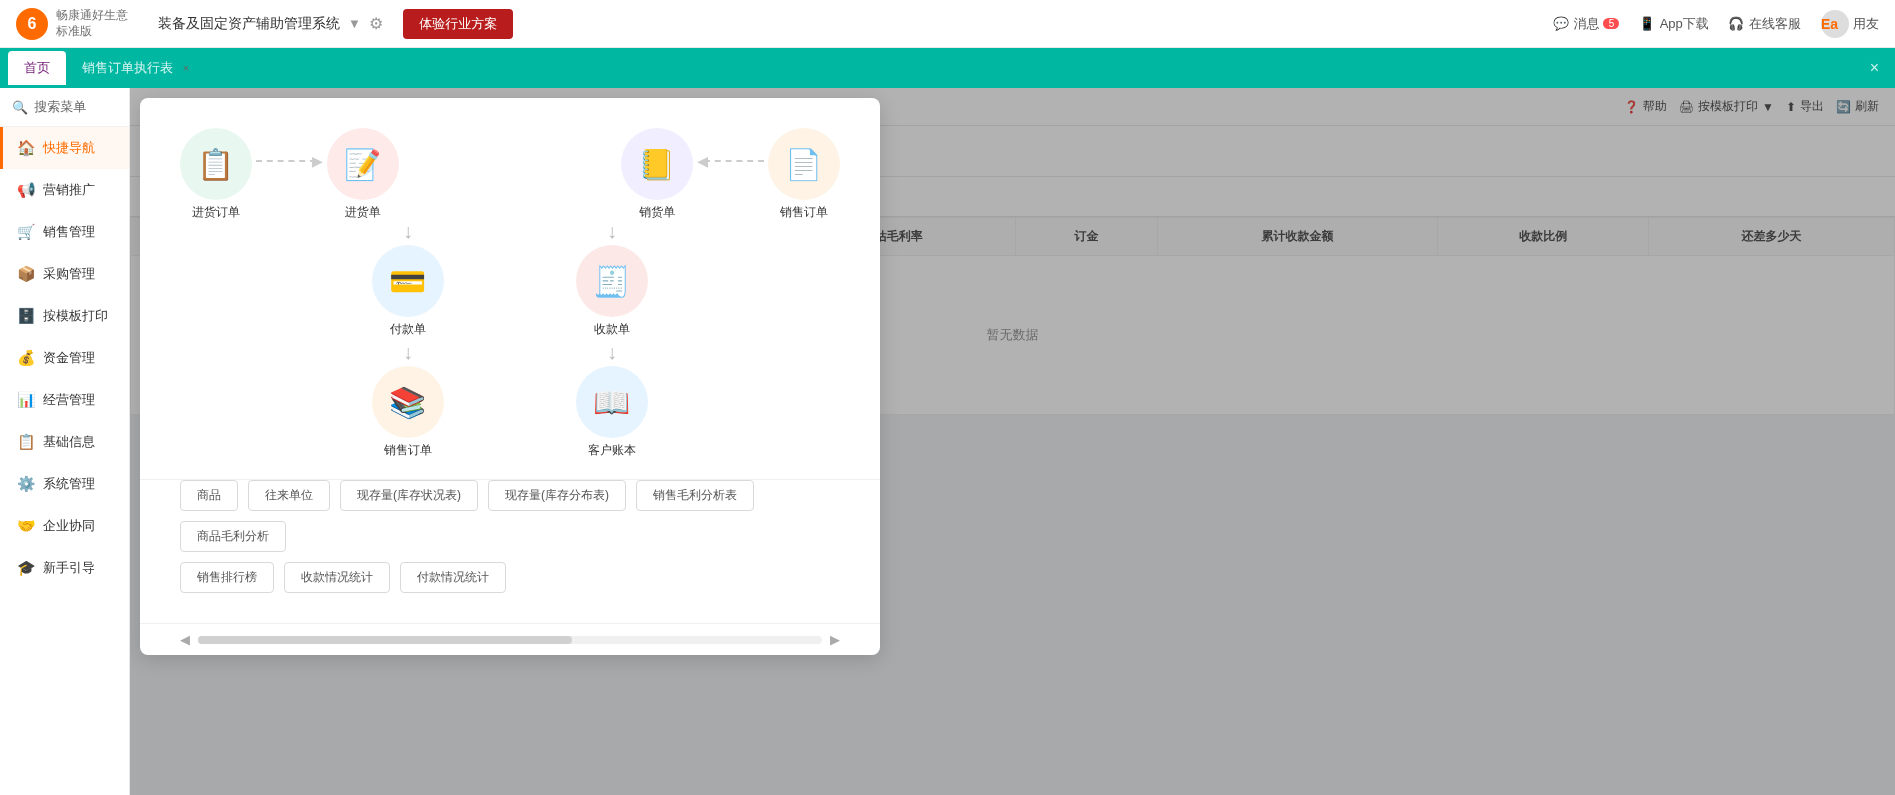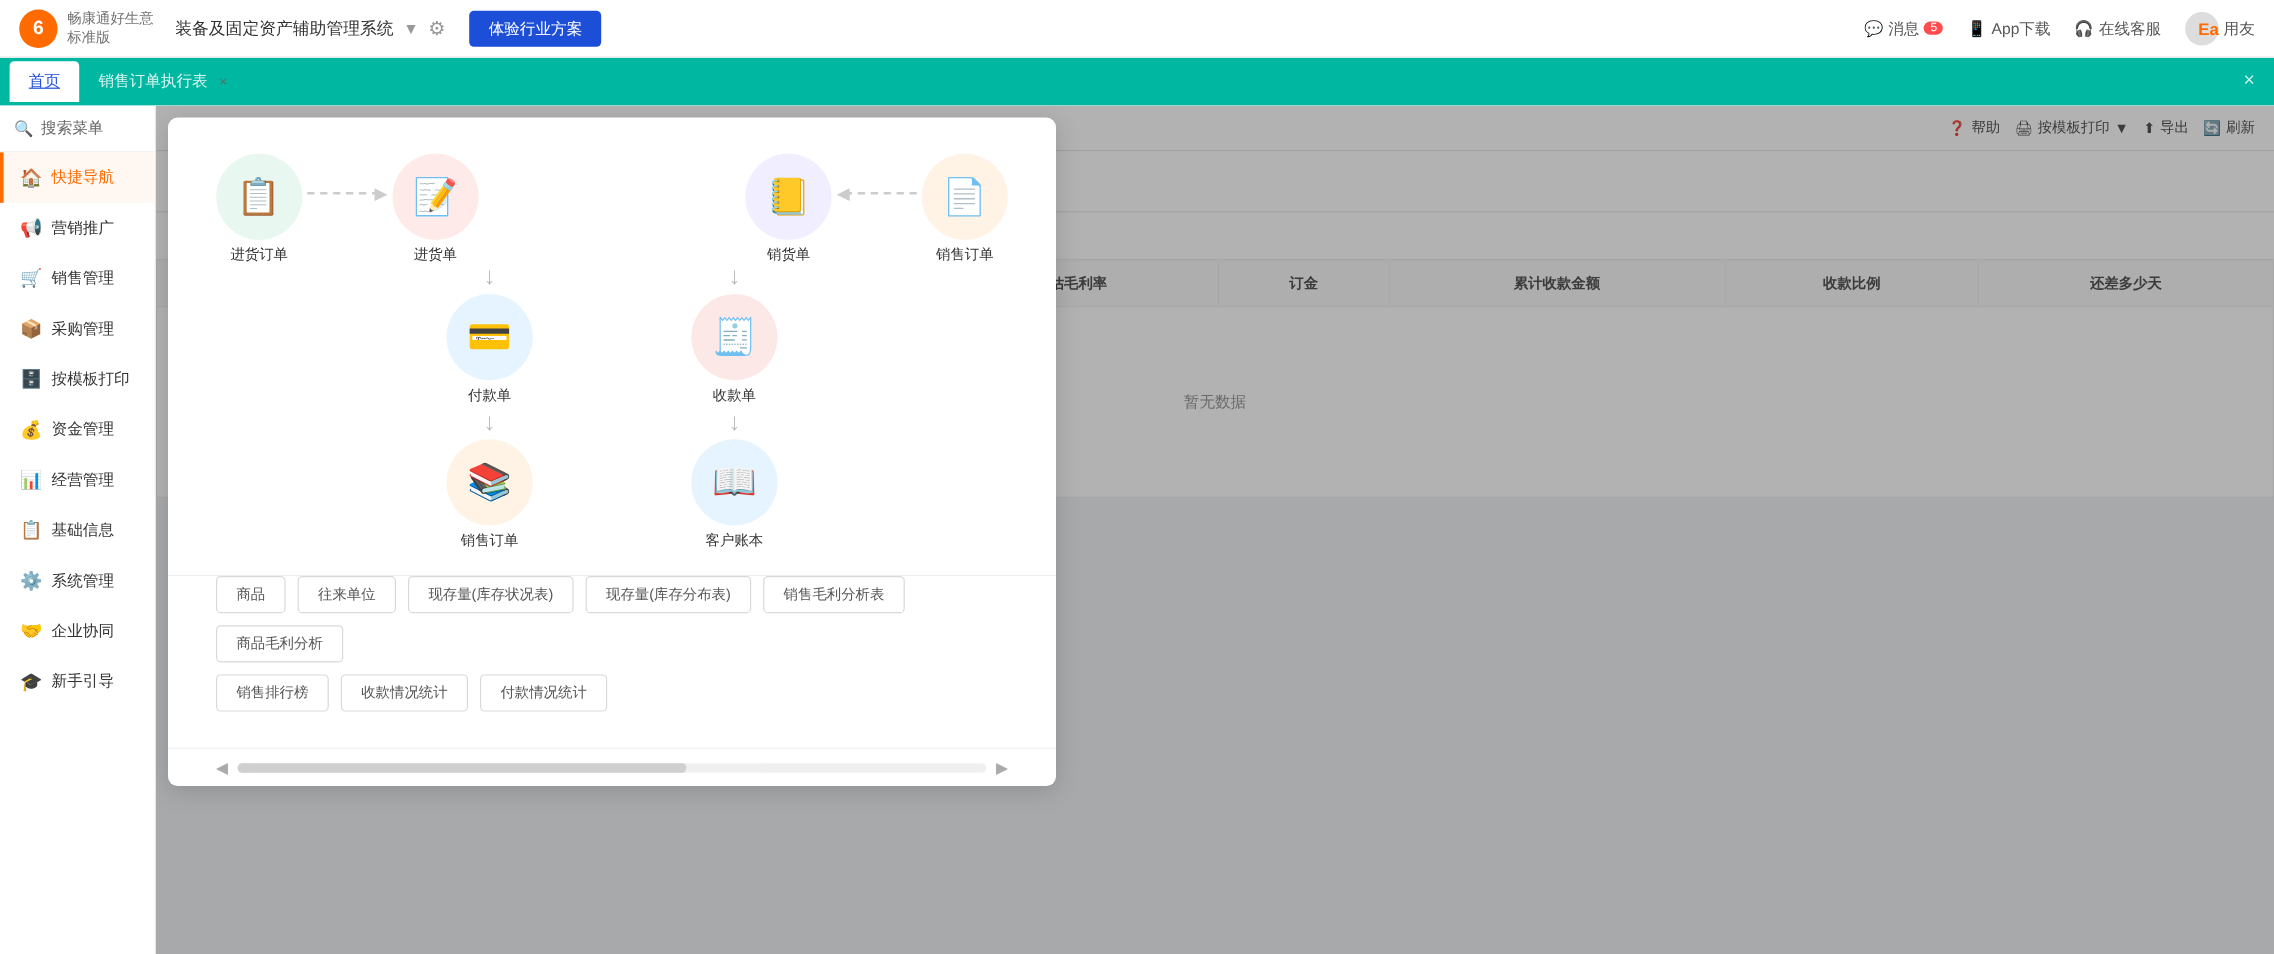--- a/index.html
+++ b/index.html
@@ -32,27 +32,27 @@
       color: white;
       font-size: 16px;
       font-weight: bold;
     }
     .logo-text { font-size: 12px; color: #737373; line-height: 1.3; }
     .system-title {
       flex: 1;
       display: flex;
       align-items: center;
       gap: 8px;
-      margin-left: 0;
+      margin-left: 12px;
     }
     .system-name { font-size: 14px; color: #333; }
     .system-dropdown { color: #999; cursor: pointer; }
     .gear-btn { color: #999; cursor: pointer; font-size: 16px; margin-right: 12px; }
     .trial-btn {
-      background: #1d4ed8;
+      background: #b91c1c;
       color: white;
       border: none;
       padding: 6px 16px;
       border-radius: 4px;
       cursor: pointer;
       font-size: 13px;
     }
     .header-right {
       display: flex;
       align-items: center;
@@ -76,43 +76,42 @@
       min-width: 16px;
       text-align: center;
     }
     .avatar {
       width: 28px;
       height: 28px;
       border-radius: 50%;
       background: #ddd;
       display: flex;
       align-items: center;
-      justify-content: flex-end;
+      justify-content: flex-start;
       color: #666;
     }
 
     
     .nav-tabs {
       height: 40px;
       background: #00b8a2;
       display: flex;
       align-items: center;
       padding: 0 8px;
     }
     .nav-tab {
       padding: 8px 16px;
       color: rgba(255,255,255,0.85);
       cursor: pointer;
       font-size: 13px;
       border-radius: 4px 4px 0 0;
     }
     .nav-tab.active {
       background: white;
-      color: #1d4ed8;
-      text-decoration: underline;
+      color: #701a75;
     }
     .nav-tab-close { margin-left: 6px; color: #666; font-size: 11px; }
     .nav-close-all {
       margin-left: auto;
       color: rgba(255,255,255,0.8);
       cursor: pointer;
       font-size: 16px;
       padding: 4px 8px;
     }
 

